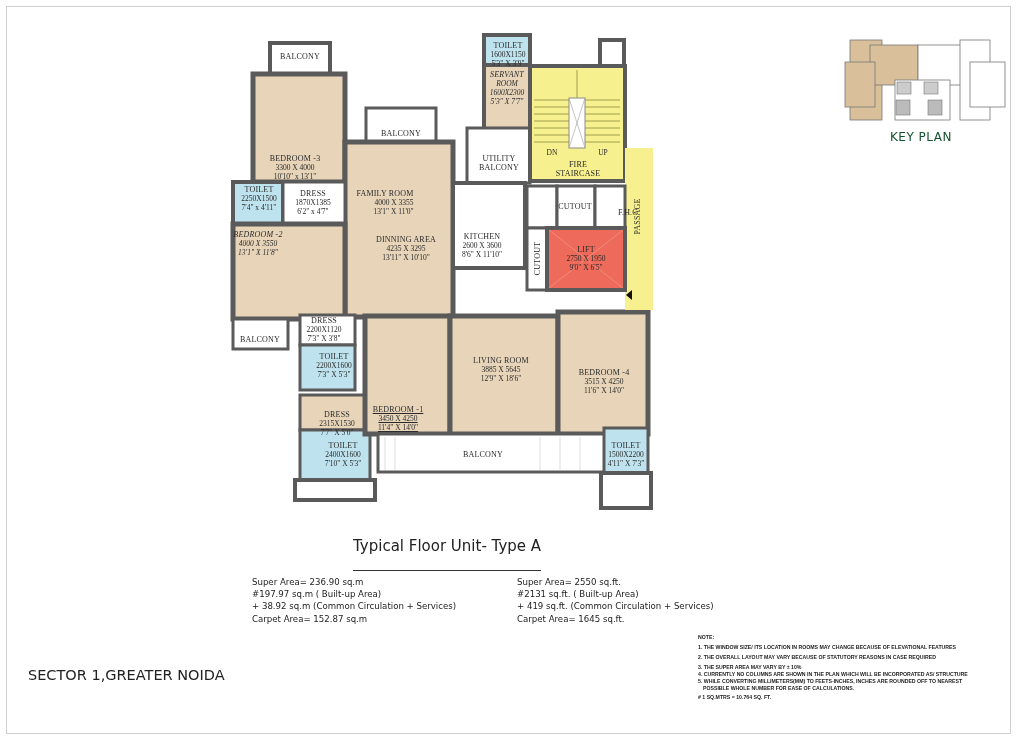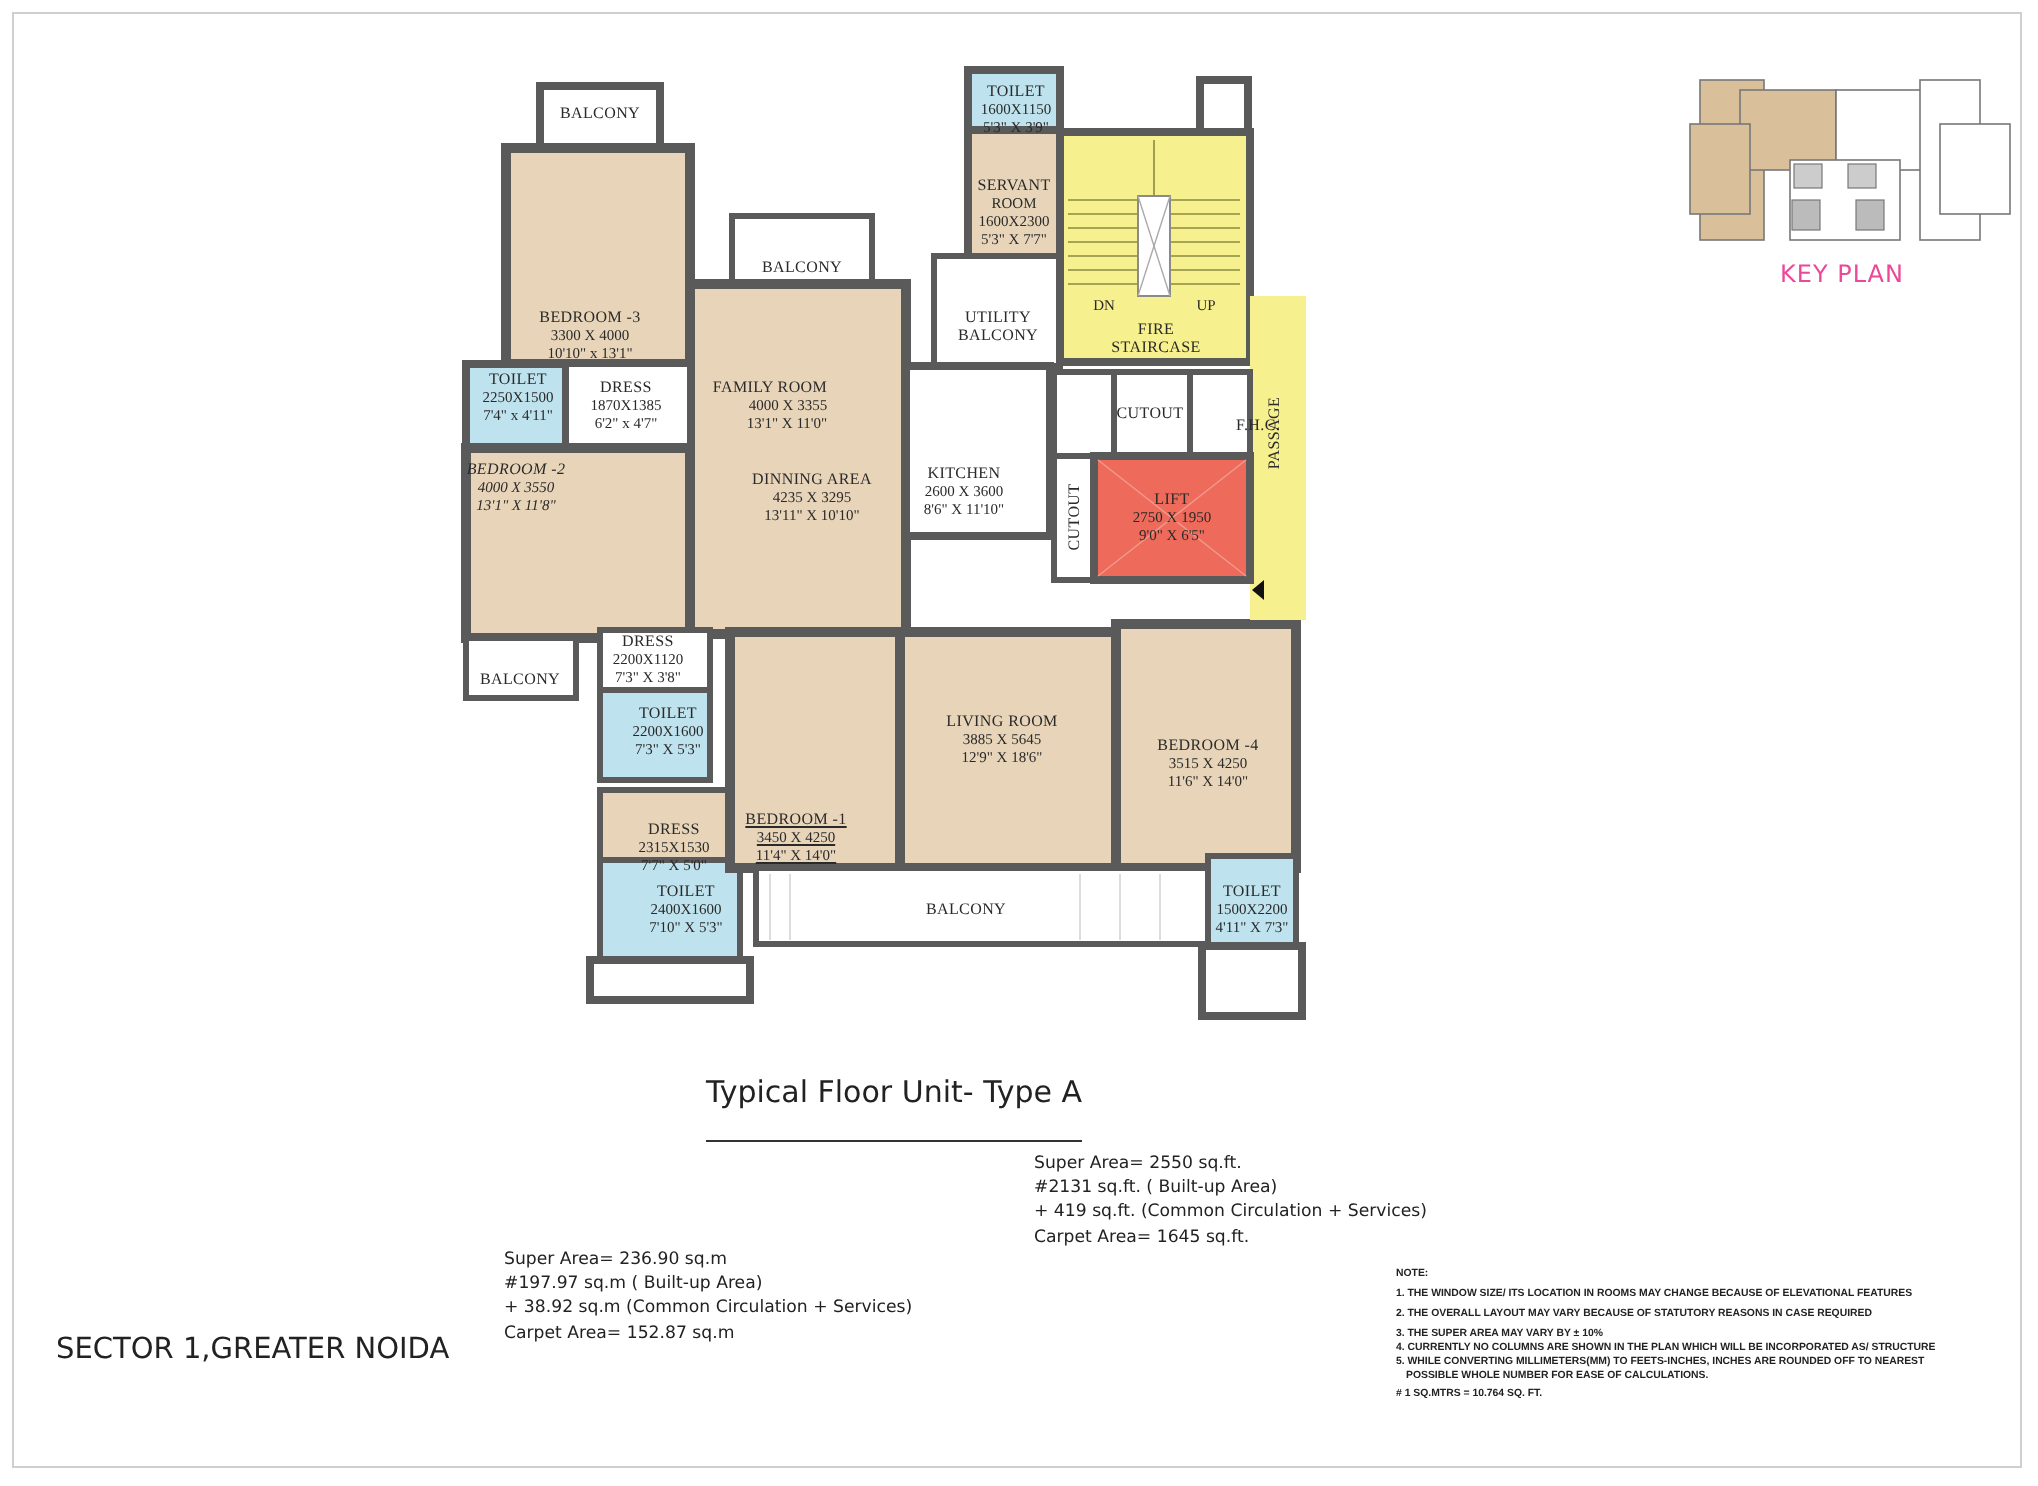--- a/index.html
+++ b/index.html
@@ -8,21 +8,21 @@
   .plan { position:absolute; left:0; top:0; width:1019px; height:743px; }
   .room-label { position:absolute; text-align:center; font-size:7.5px; line-height:9px; color:#2a2a2a; white-space:nowrap; transform:translateX(-50%); }
   .room-label .nm { font-size:8px; letter-spacing:0.2px; }
   .hand { font-family:"DejaVu Sans", sans-serif; }
   .title { position:absolute; left:353px; top:537px; font-size:15px; color:#222; border-bottom:1px solid #333; padding-bottom:15px; }
   .areas { position:absolute; top:576px; font-size:8.6px; line-height:12.2px; color:#222; }
   .areas div { white-space:nowrap; }
   .project { position:absolute; left:28px; top:666px; font-size:14.5px; line-height:19px; color:#222; }
   .notes { position:absolute; left:698px; top:632px; font-family:"Liberation Sans", sans-serif; font-size:5.2px; line-height:10px; font-weight:bold; color:#222; }
   .notes .tight { line-height:7px; }
-  .keyplan-label { position:absolute; left:890px; top:130px; font-family:"DejaVu Sans", sans-serif; font-size:12px; letter-spacing:0.5px; color:#ec4899; }
+  .keyplan-label { position:absolute; left:890px; top:130px; font-family:"DejaVu Sans", sans-serif; font-size:12px; letter-spacing:0.5px; color:#14532d; }
 </style>
 </head>
 <body>
 
 <div class="frame"></div>
 
 <svg class="plan" viewBox="0 0 1019 743" xmlns="http://www.w3.org/2000/svg">
 
   <rect x="270" y="43" width="60" height="33" fill="#fff" stroke="#5a5a5a" stroke-width="4"></rect>
 
@@ -217,21 +217,21 @@
   <div>1500X2200</div>
   <div>4'11" X 7'3"</div>
 </div>
 
 <div class="room-label" style="left:508px;top:41px;">
   <div class="nm">TOILET</div>
   <div>1600X1150</div>
   <div>5'3" X 3'9"</div>
 </div>
 
-<div class="room-label" style="left:507px;top:88px;">
+<div class="room-label" style="left:507px;top:70px;font-style:italic;">
   <div class="nm">SERVANT</div>
   <div>ROOM</div>
   <div>1600X2300</div>
   <div>5'3" X 7'7"</div>
 </div>
 
 <div class="room-label" style="left:499px;top:154px;">
   <div class="nm">UTILITY</div>
   <div class="nm">BALCONY</div>
 </div>
@@ -270,21 +270,21 @@
 </div>
 
 <div class="room-label" style="left:637px;top:212px;transform:translateX(-50%) rotate(-90deg);">
     <div class="nm">PASSAGE</div>
   </div>
 
 <div class="keyplan-label">KEY PLAN</div>
 
 <div class="title hand">Typical Floor Unit- Type A</div>
 
-<div class="areas hand" style="left:252px;margin-top:48px;">
+<div class="areas hand" style="left:252px;">
   <div>Super Area= 236.90 sq.m</div>
   <div>#197.97 sq.m ( Built-up Area)</div>
   <div>+ 38.92 sq.m (Common Circulation + Services)</div>
   <div>Carpet Area= 152.87 sq.m</div>
 </div>
 <div class="areas hand" style="left:517px;">
   <div>Super Area= 2550 sq.ft.</div>
   <div>#2131 sq.ft. ( Built-up Area)</div>
   <div>+ 419 sq.ft. (Common Circulation + Services)</div>
   <div>Carpet Area= 1645 sq.ft.</div>

